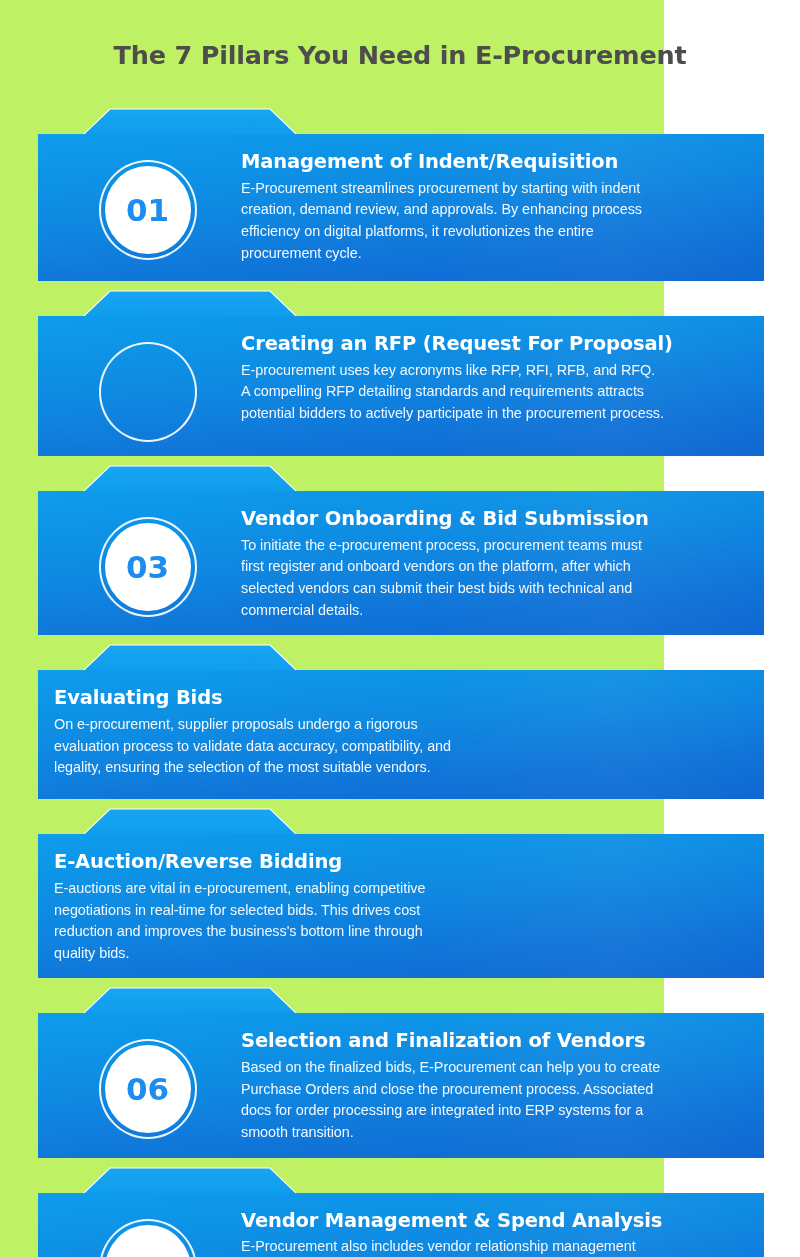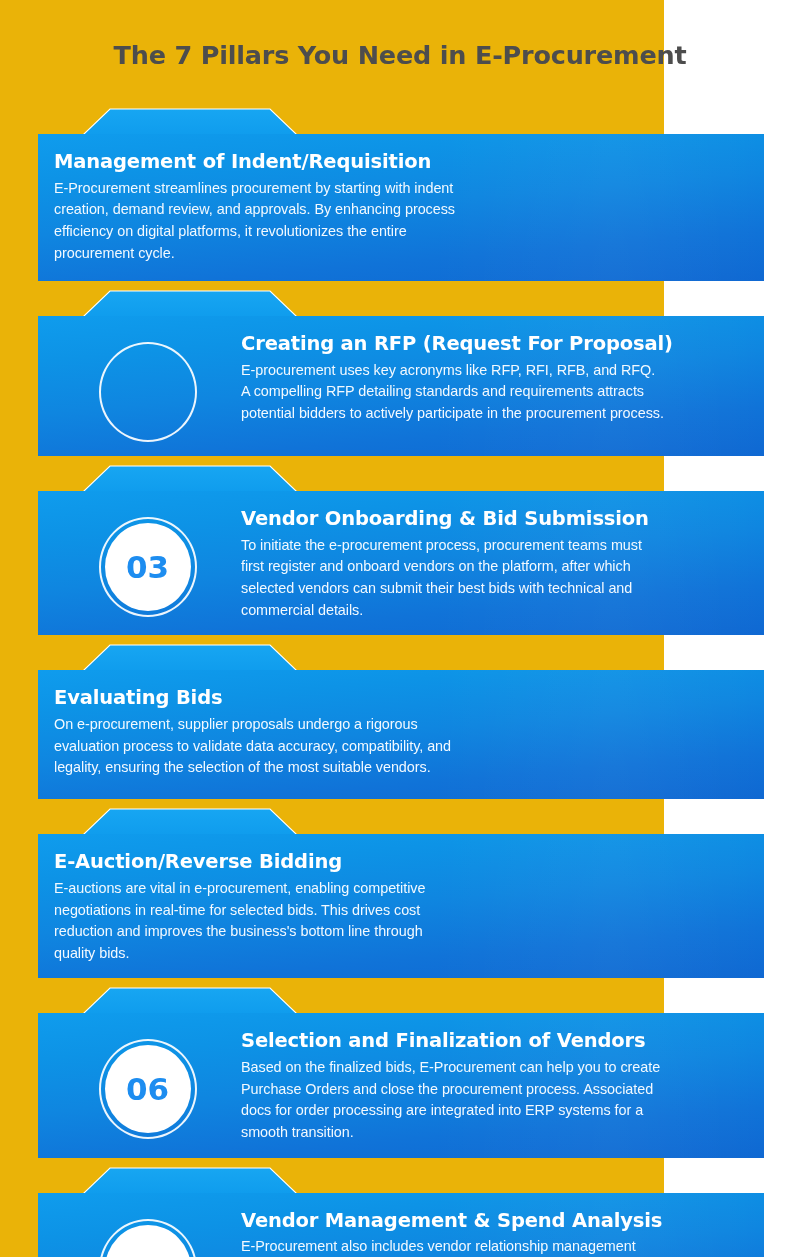--- a/index.html
+++ b/index.html
@@ -12,21 +12,21 @@
     height: 1257px;
     font-family: "Liberation Sans", sans-serif;
     overflow: hidden;
     position: relative;
   }
 
   .page {
     width: 664px;
     height: 1257px;
     position: relative;
-    background: #eab308;
+    background: #bef264;
   }
 
   
   .title-wrap {
     position: absolute;
     top: 40px;
     left: 0;
     width: 800px;
     text-align: center;
   }
@@ -177,20 +177,28 @@
           <defs>
             <linearGradient id="tg1" x1="0" y1="0" x2="0" y2="1">
               <stop offset="0%" stop-color="#17a6f2"></stop>
                 <stop offset="100%" stop-color="#0f9ced"></stop>
             </linearGradient>
           </defs>
           <path d="M 72 1 L 232 1 L 259 27 L 726 27 L 726 28 L 0 28 L 0 27 L 45 27 Z" fill="url(#tg1)" stroke="#ffffff" stroke-width="1.1"></path>
         </svg>
       </div>
       <div class="card-body">
+        <div class="badge-col">
+          <div class="badge">
+            <div class="badge-ring"></div>
+            <div class="badge-inner">
+              <span class="badge-num">01</span>
+            </div>
+          </div>
+        </div>
         <div class="text-col">
           <h2 class="card-heading">Management of Indent/Requisition</h2>
           <p class="card-desc">
             <span class="line">E-Procurement streamlines procurement by starting with indent</span>
             <span class="line">creation, demand review, and approvals. By enhancing process</span>
             <span class="line">efficiency on digital platforms, it revolutionizes the entire</span>
             <span class="line">procurement cycle.</span>
           </p>
         </div>
       </div>

